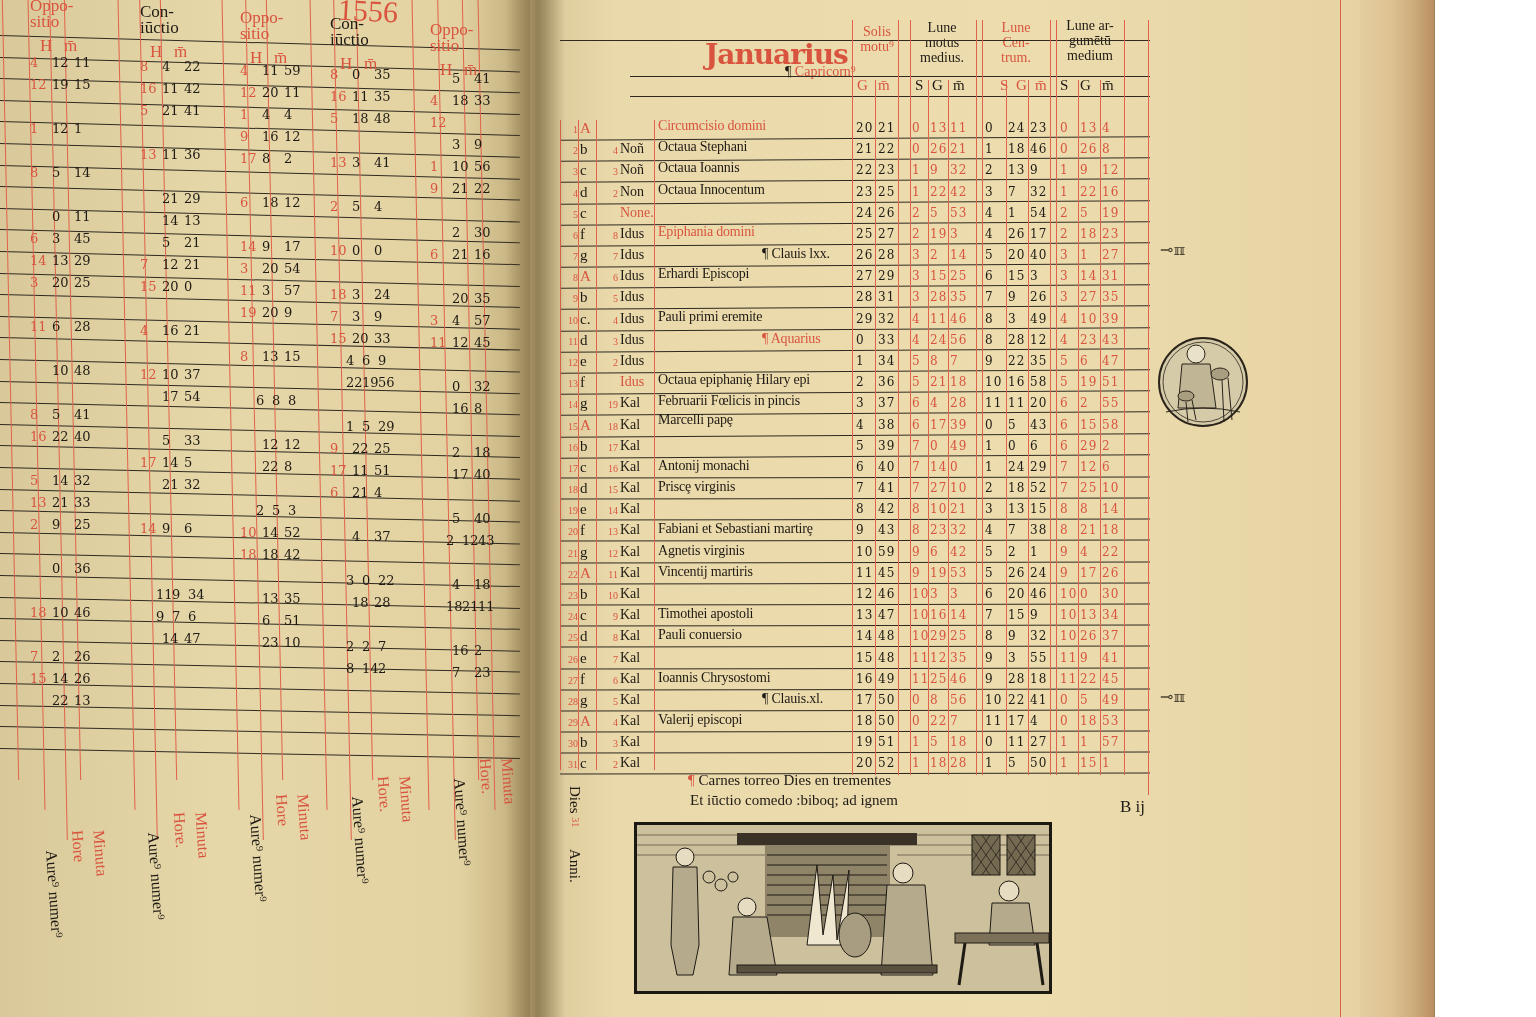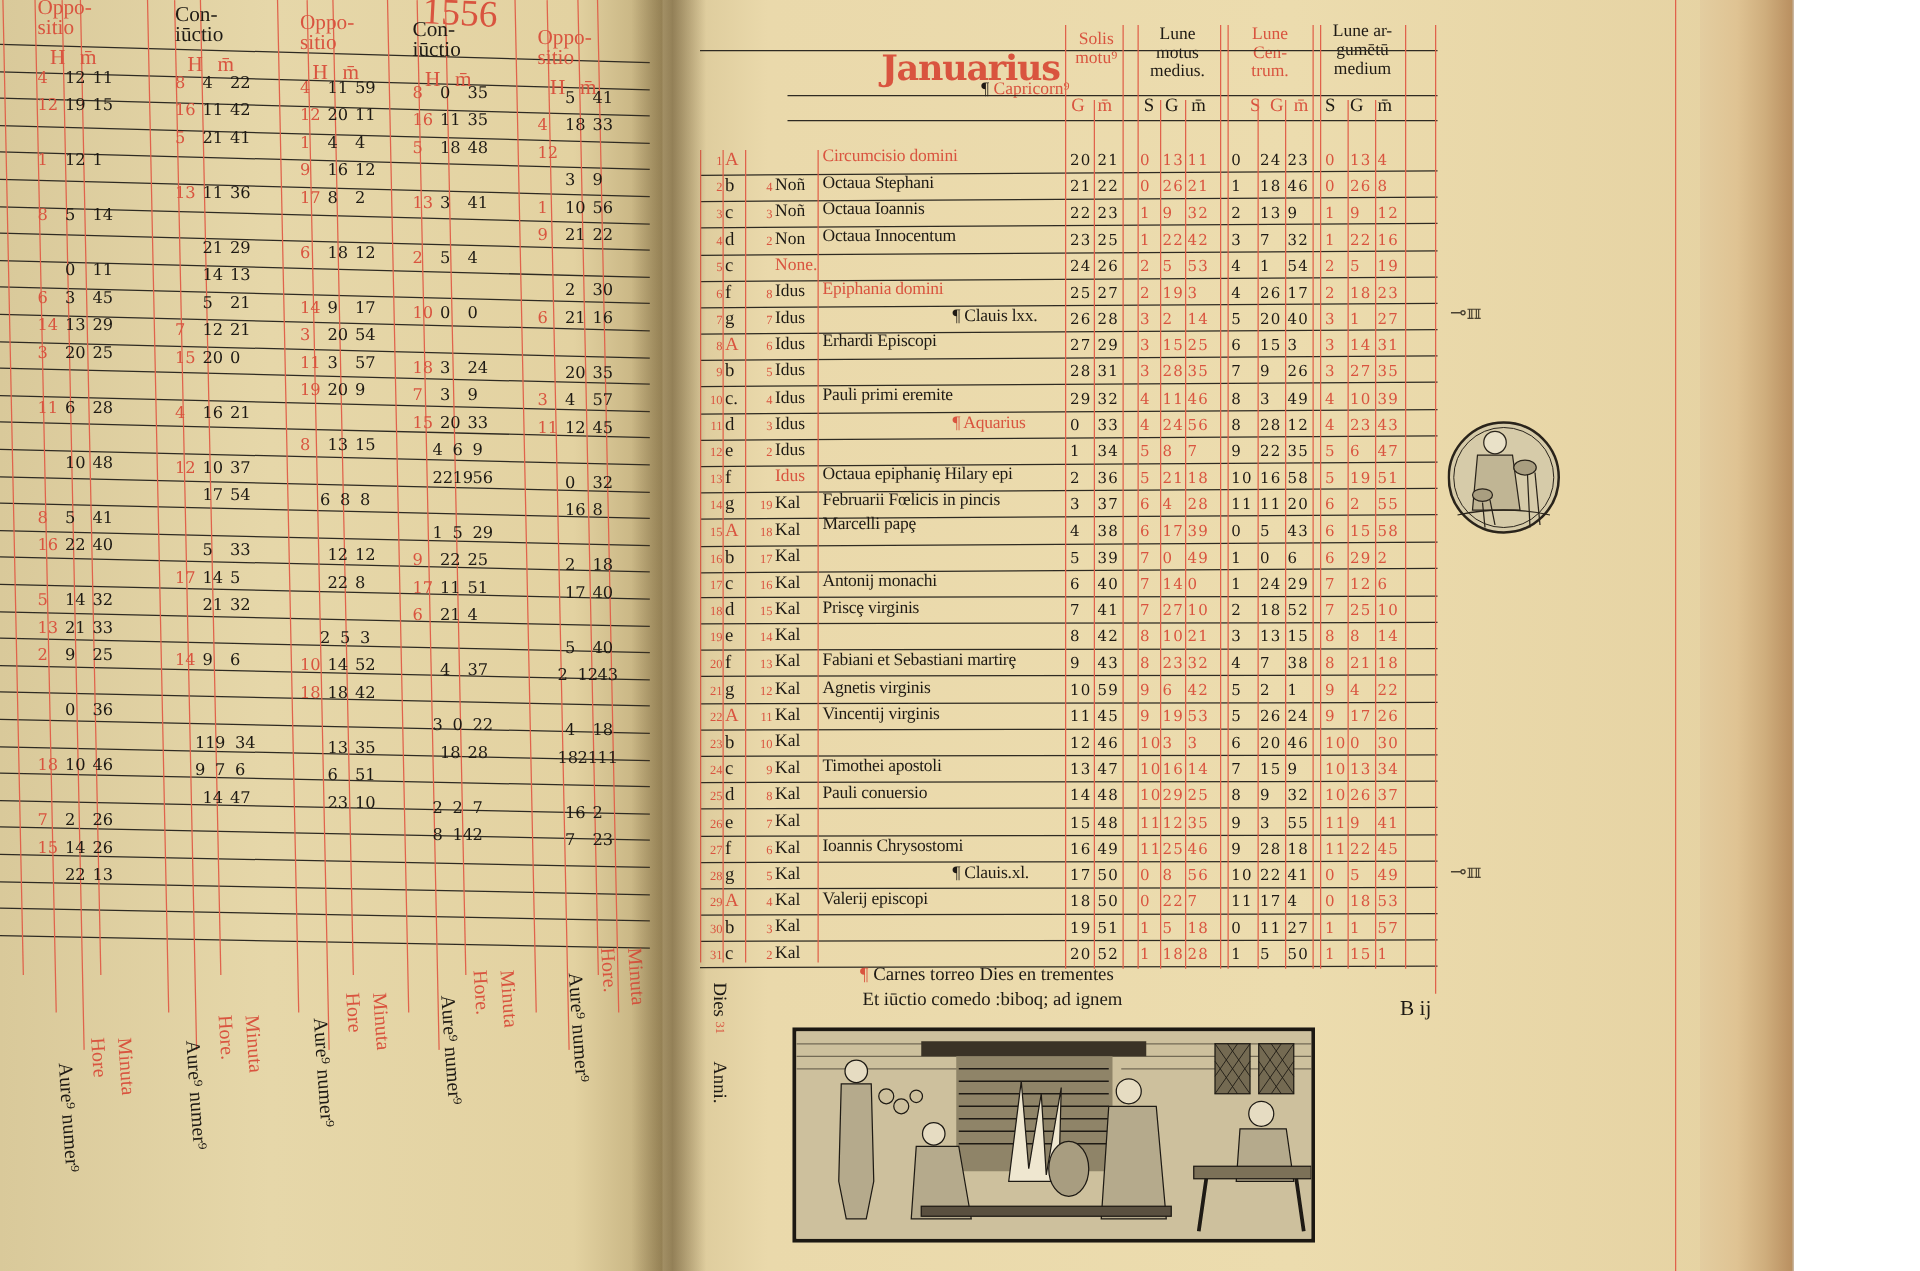--- a/index.html
+++ b/index.html
@@ -827,21 +827,21 @@
         <div class="cell num" style="left: 478px; top: 543.6px;">2</div>
         <div class="cell num" style="left: 500px; top: 543.6px;">1</div>
         <div class="cell num r red" style="left: 530px; top: 543.6px;">9</div>
         <div class="cell num r red" style="left: 550px; top: 543.6px;">4</div>
         <div class="cell num r red" style="left: 572px; top: 543.6px;">22</div>
         <div class="row-line" style="top: 561.6px; transform: rotate(-0.1deg);"></div>
         <div class="cell day red" style="left: 30px; top: 566.78px;">22</div>
         <div class="cell letter red" style="left: 50px; top: 564.78px;">A</div>
         <div class="cell rn red" style="left: 74px; top: 566.78px;">11</div>
         <div class="cell term" style="left: 90px; top: 564.78px;">Kal</div>
-        <div class="cell feast" style="left: 128px; top: 563.78px;">Vincentij virginis</div>
+        <div class="cell feast" style="left: 128px; top: 563.78px;">Vincentij martiris</div>
         <div class="cell num" style="left: 326px; top: 564.78px;">11</div>
         <div class="cell num" style="left: 348px; top: 564.78px;">45</div>
         <div class="cell num r red" style="left: 382px; top: 564.78px;">9</div>
         <div class="cell num r red" style="left: 400px; top: 564.78px;">19</div>
         <div class="cell num r red" style="left: 420px; top: 564.78px;">53</div>
         <div class="cell num" style="left: 455px; top: 564.78px;">5</div>
         <div class="cell num" style="left: 478px; top: 564.78px;">26</div>
         <div class="cell num" style="left: 500px; top: 564.78px;">24</div>
         <div class="cell num r red" style="left: 530px; top: 564.78px;">9</div>
         <div class="cell num r red" style="left: 550px; top: 564.78px;">17</div>

